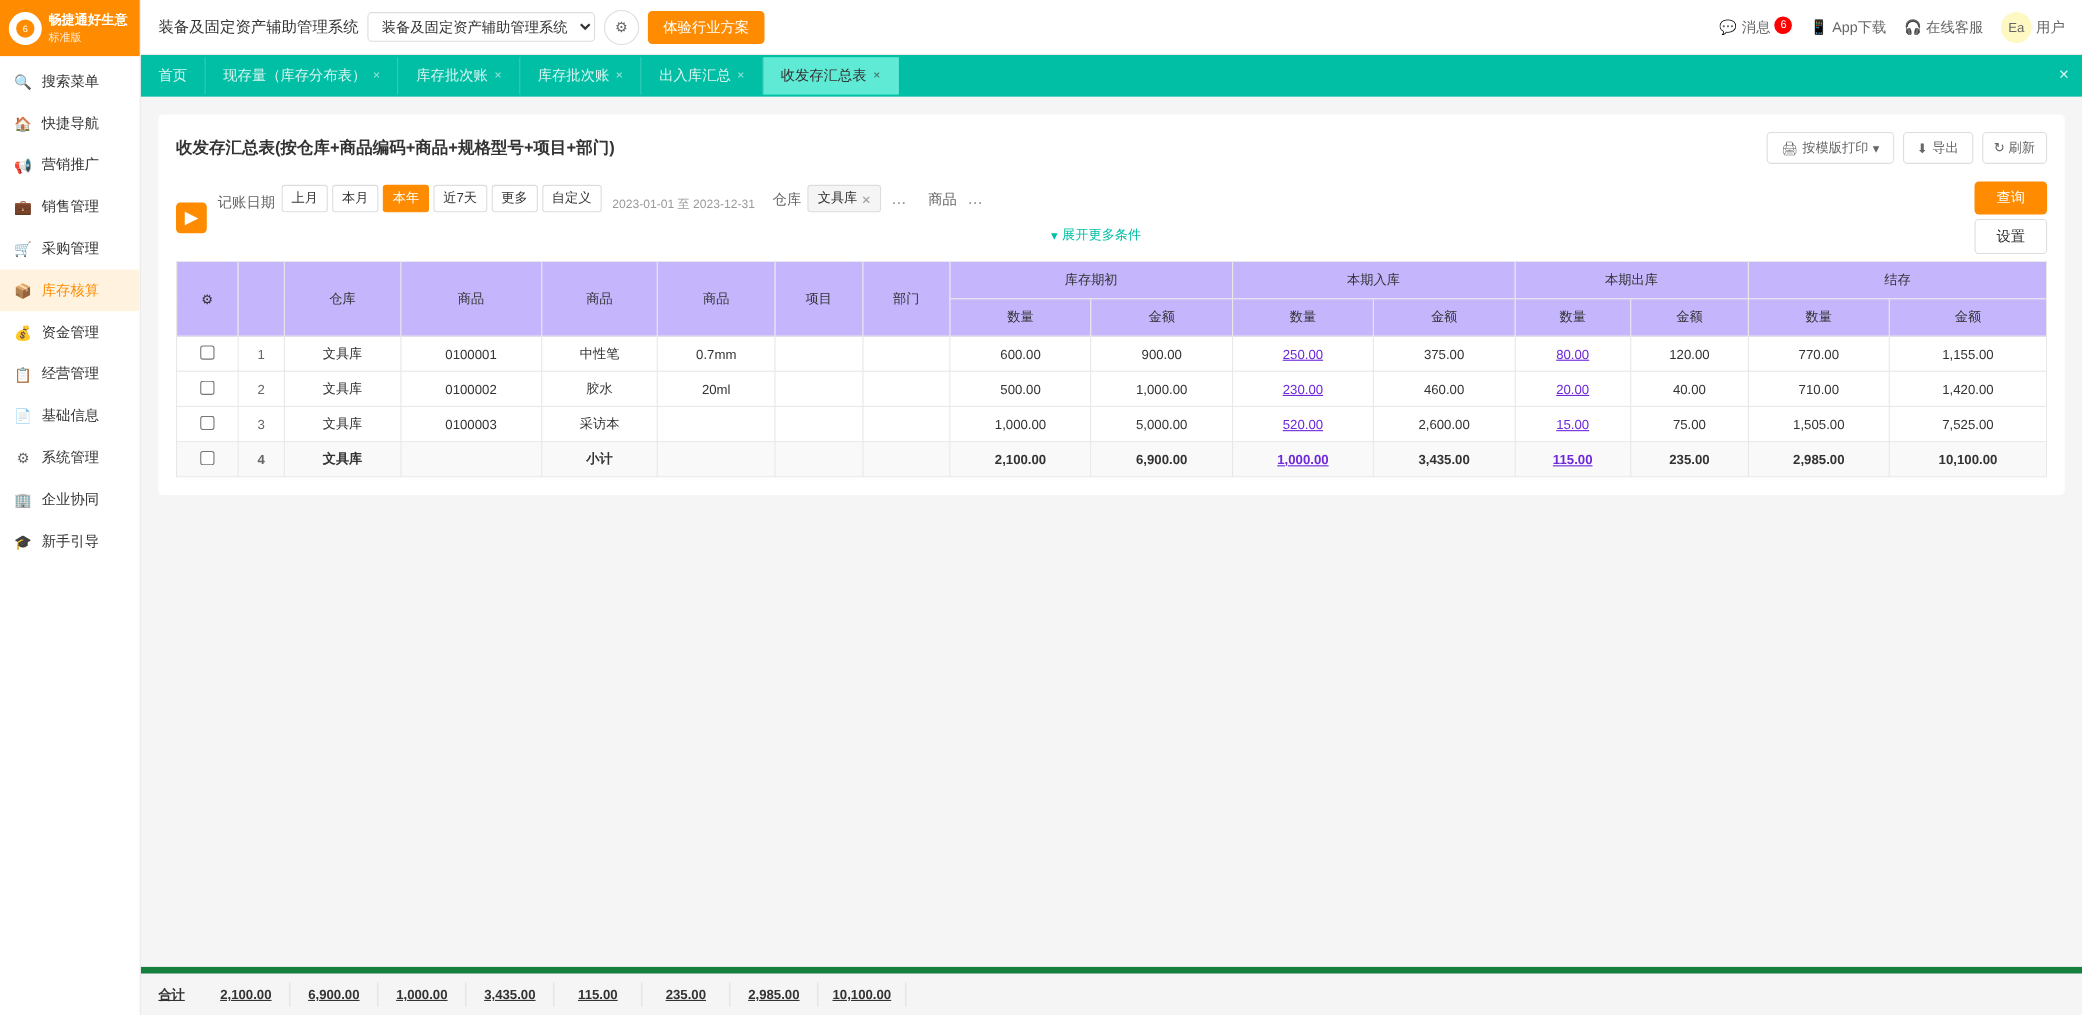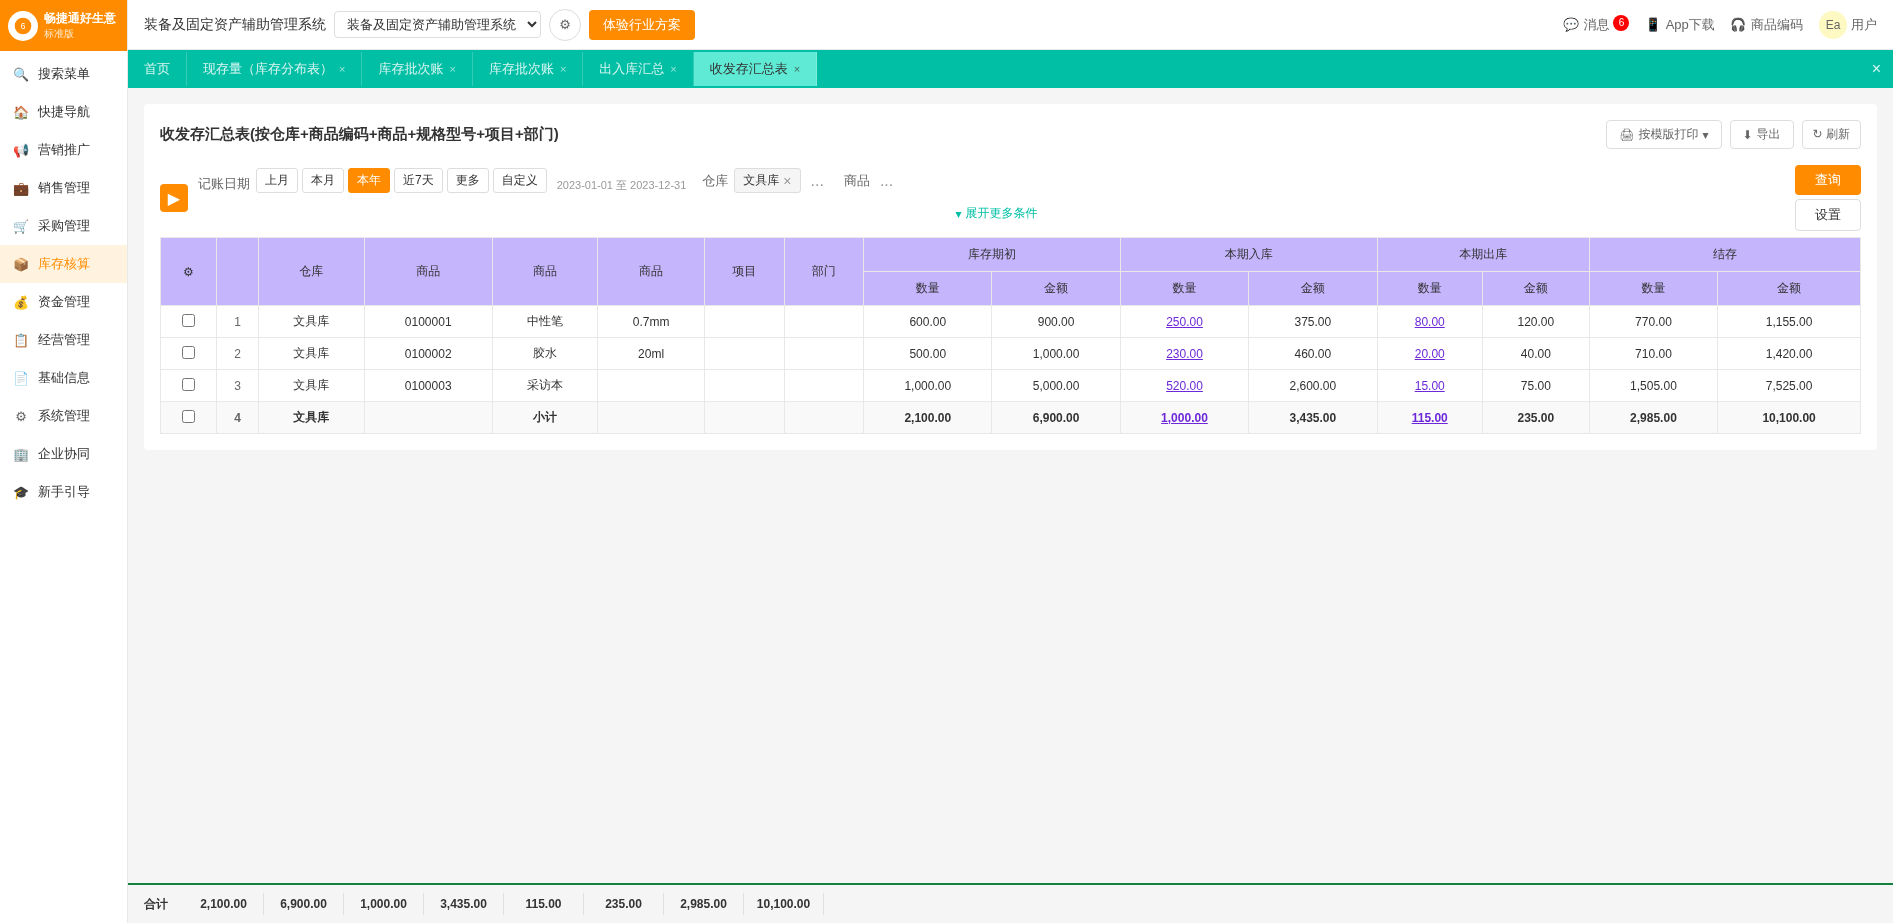--- a/index.html
+++ b/index.html
@@ -66,21 +66,21 @@
 
     
     .table-wrap { overflow-x: auto; }
     table { width: 100%; border-collapse: collapse; font-size: 12px; }
     table th { background: #c4b5fd; color: #333; font-weight: normal; padding: 8px 6px; border: 1px solid #e8e8e8; text-align: center; white-space: nowrap; }
     table td { padding: 7px 6px; border: 1px solid #e8e8e8; text-align: center; white-space: nowrap; color: #333; }
     .table-subtotal td { font-weight: bold; background: #f9f9f9; }
     .link-text { color: #6d28d9; text-decoration: underline; cursor: pointer; }
 
     
-    .bottom-total { background: #f5f5f5; border-top: 2px solid #15803d; padding: 8px 16px; display: flex; align-items: center; font-size: 12px; color: #333; flex-shrink: 0; }
+    .bottom-total { background: #f5f5f5; border-top: 6px solid #15803d; padding: 8px 16px; display: flex; align-items: center; font-size: 12px; color: #333; flex-shrink: 0; text-decoration: underline; }
     .bottom-total-label { margin-right: 16px; font-weight: bold; }
     .bottom-total-cells { display: flex; gap: 0; flex: 1; }
     .total-cell { padding: 4px 8px; border-right: 1px solid #e0e0e0; min-width: 80px; text-align: center; font-weight: bold; }
 
     
     .row-num { color: #666; }
 
     .filter-row { display: flex; align-items: center; margin-bottom: 6px; }
     .warehouse-filter { display: flex; align-items: center; gap: 6px; }
     .goods-filter { display: flex; align-items: center; gap: 6px; }
@@ -171,21 +171,21 @@
         <span>💬</span>
         <span>消息</span>
         <span class="notification-badge">6</span>
       </div>
       <div class="topbar-right-item">
         <span>📱</span>
         <span>App下载</span>
       </div>
       <div class="topbar-right-item">
         <span>🎧</span>
-        <span>商品编码</span>
+        <span>在线客服</span>
       </div>
       <div class="topbar-right-item">
         <div class="user-avatar">Ea</div>
         <span>用户</span>
       </div>
     </div>
   </div>
 
   <div class="tabs-bar">
     <div class="tab">

